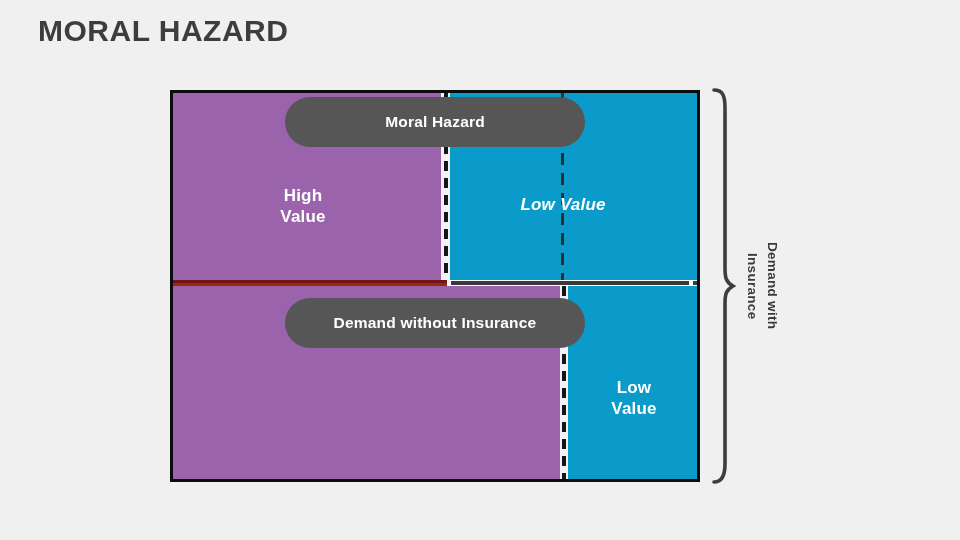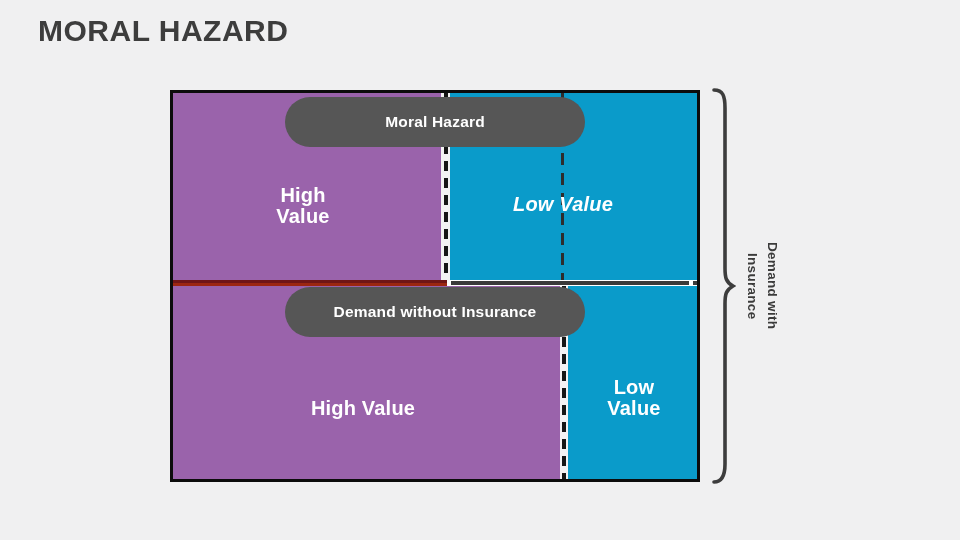--- a/index.html
+++ b/index.html
@@ -40,21 +40,21 @@
   .mid-gray{top:188px;height:4px;background:#3a3a3a;z-index:3;}
   
   .pill{
     left:112px;width:300px;height:50px;border-radius:25px;
     background:#565656;z-index:5;
     display:flex;align-items:center;justify-content:center;
     color:#fff;font-size:15.5px;font-weight:700;letter-spacing:.2px;
   }
   
   .vlabel{
-    z-index:4;color:#fff;font-size:20px;font-weight:700;
+    z-index:4;color:#fff;font-size:17px;font-weight:700;
     text-align:center;line-height:21px;letter-spacing:.2px;
   }
   
   .brace{position:absolute;left:710px;top:88px;}
   .side-label{
     position:absolute;left:742px;top:90px;height:392px;
     writing-mode:vertical-rl;text-align:center;
     color:#3b3b3b;font-size:13.5px;font-weight:700;line-height:20px;letter-spacing:.3px;
   }
   .side-label div{display:block;}
@@ -79,26 +79,25 @@
 
   <div class="abs reg-purple" style="left:0;top:193px;width:387px;height:193px;"></div>
   <div class="abs reg-blue" style="left:395px;top:193px;width:129px;height:193px;"></div>
   <div class="abs dash-strip" style="left:387px;top:193px;width:8px;height:193px;">
       <div class="dash"></div>
     </div>
 
   <div class="abs vlabel" style="left:70px;top:92px;width:120px;"><span>High</span><br>
     <span>Value</span></div>
   <div class="abs vlabel" style="left:320px;top:101px;width:140px;font-style:italic;">Low Value</div>
-  <div class="abs vlabel" style="left:120px;top:305px;width:140px;">High Value</div>
   <div class="abs vlabel" style="left:401px;top:284px;width:120px;"><span>Low</span><br>
     <span>Value</span></div>
 
   <div class="abs pill" style="top:4px;">Moral Hazard</div>
-  <div class="abs pill" style="top:194px;">Demand without Insurance</div>
+  <div class="abs pill" style="top:205px;">Demand without Insurance</div>
 </div>
 
 <svg class="brace" width="26" height="396" viewBox="0 0 26 396">
   <path d="M4,2 C13,2 15,8 15,20 L15,180 C15,190 16,194 23,198 C16,202 15,206 15,216 L15,376 C15,386 13,394 4,394" fill="none" stroke="#3d3d3d" stroke-width="3.6" stroke-linecap="round"></path>
 </svg>
 
 <div class="side-label">
   <div>Demand with</div>
   <div>Insurance</div>
 </div>

